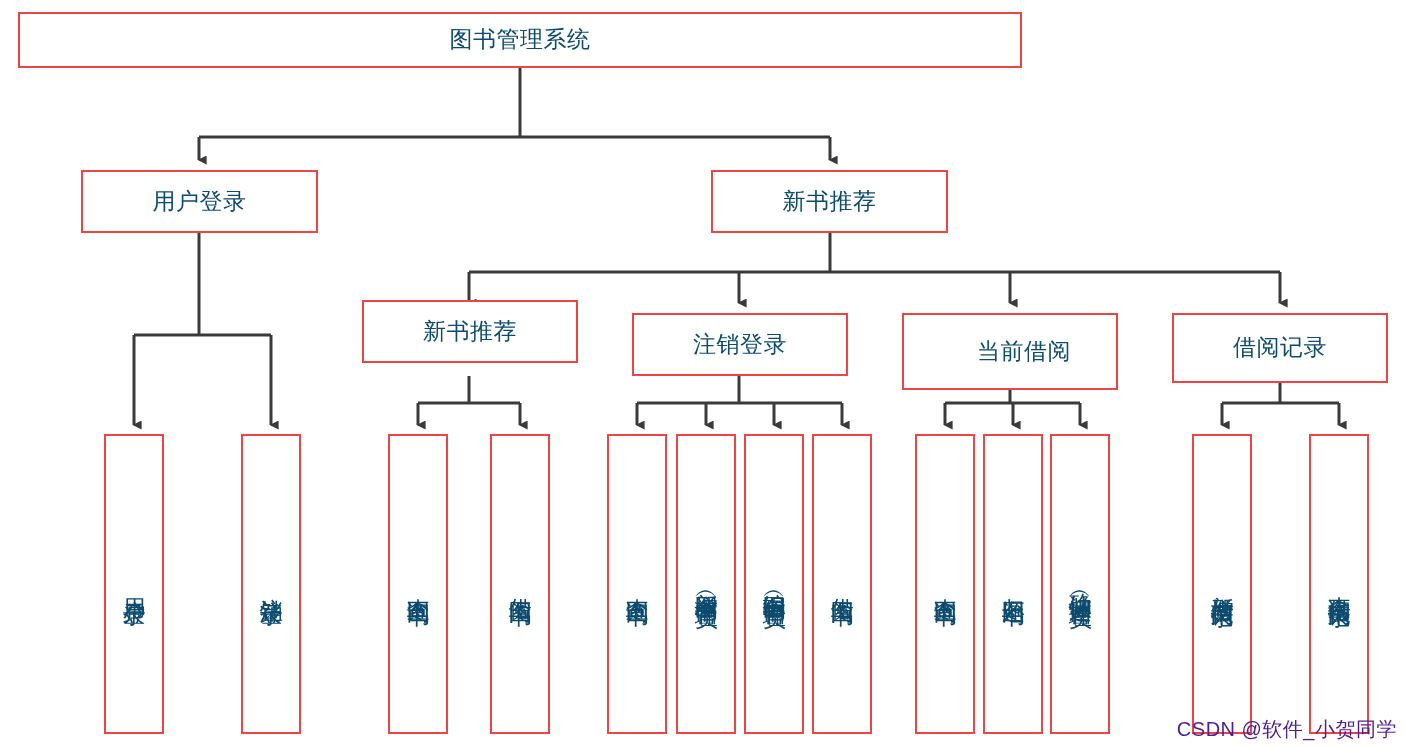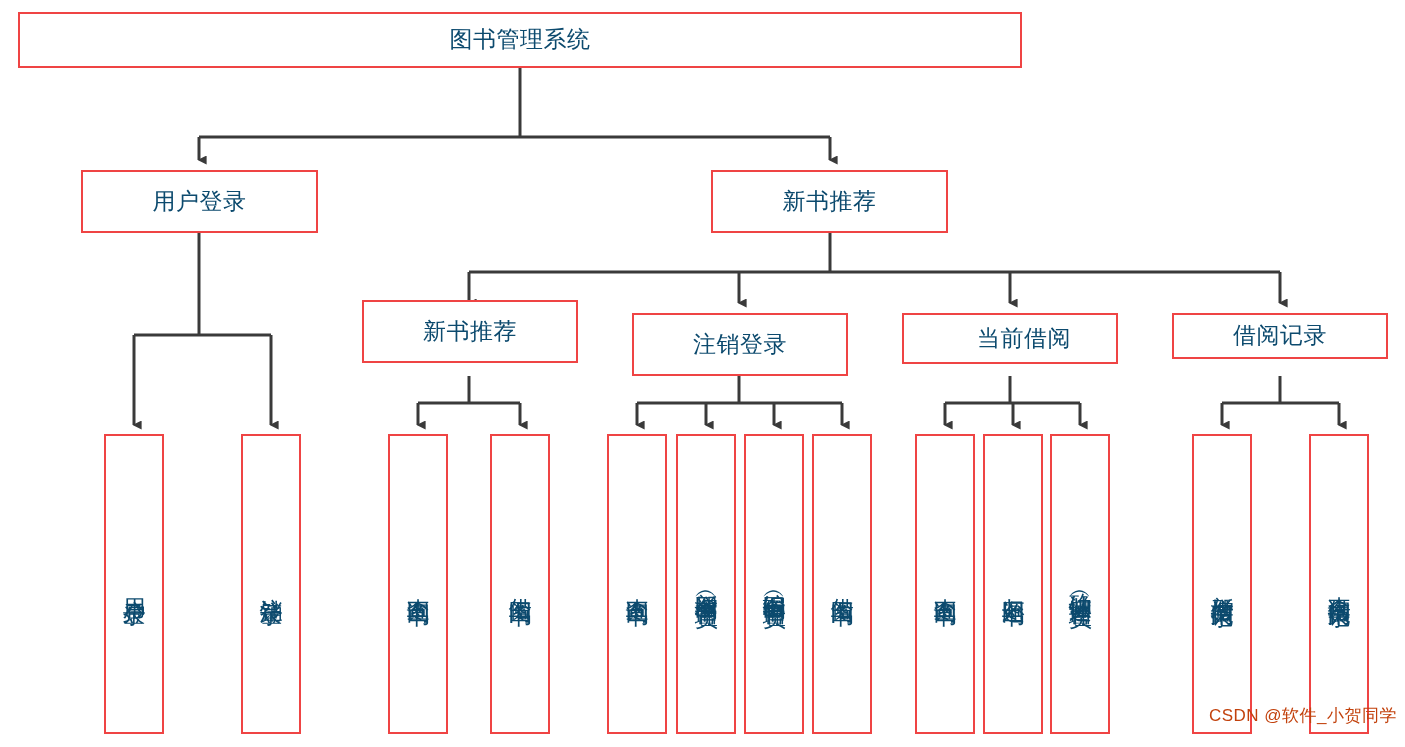--- a/index.html
+++ b/index.html
@@ -54,23 +54,23 @@
     writing-mode: vertical-rl;
     text-orientation: upright;
     font-size: 23px;
     line-height: 1.1;
     letter-spacing: 2px;
     white-space: nowrap;
   }
   #watermark {
     position: absolute;
     right: 8px;
-    bottom: 20px;
-    font-size: 17px;
-    color: #c2410c;
+    bottom: 4px;
+    font-size: 20px;
+    color: #4c1d95;
     letter-spacing: 0.5px;
     z-index: 5;
     white-space: nowrap;
   }
 </style>
 </head>
 <body>
 
 <div id="diagram-root">
 
@@ -137,25 +137,25 @@
   </div>
 
   <div class="node horizontal" style="left:362px; top:300px; width:216px; height:63px;">
     <span class="node-label">新书推荐</span>
   </div>
 
   <div class="node horizontal" style="left:632px; top:313px; width:216px; height:63px;">
     <span class="node-label">注销登录</span>
   </div>
 
-  <div class="node horizontal" style="left:902px; top:313px; width:216px; height:51px;padding-left:28px;">
+  <div class="node horizontal" style="left:902px; top:313px; width:216px; height:77px;padding-left:28px;">
     <span class="node-label">当前借阅</span>
   </div>
 
-  <div class="node horizontal" style="left:1172px; top:313px; width:216px; height:46px;">
+  <div class="node horizontal" style="left:1172px; top:313px; width:216px; height:70px;">
     <span class="node-label">借阅记录</span>
   </div>
 
   <div class="node vertical" style="left:104px; top:434px; width:60px; height:300px;">
     <span class="node-label">用户登录</span>
   </div>
 
   <div class="node vertical" style="left:241px; top:434px; width:60px; height:300px;">
     <span class="node-label">注销登录</span>
   </div>

